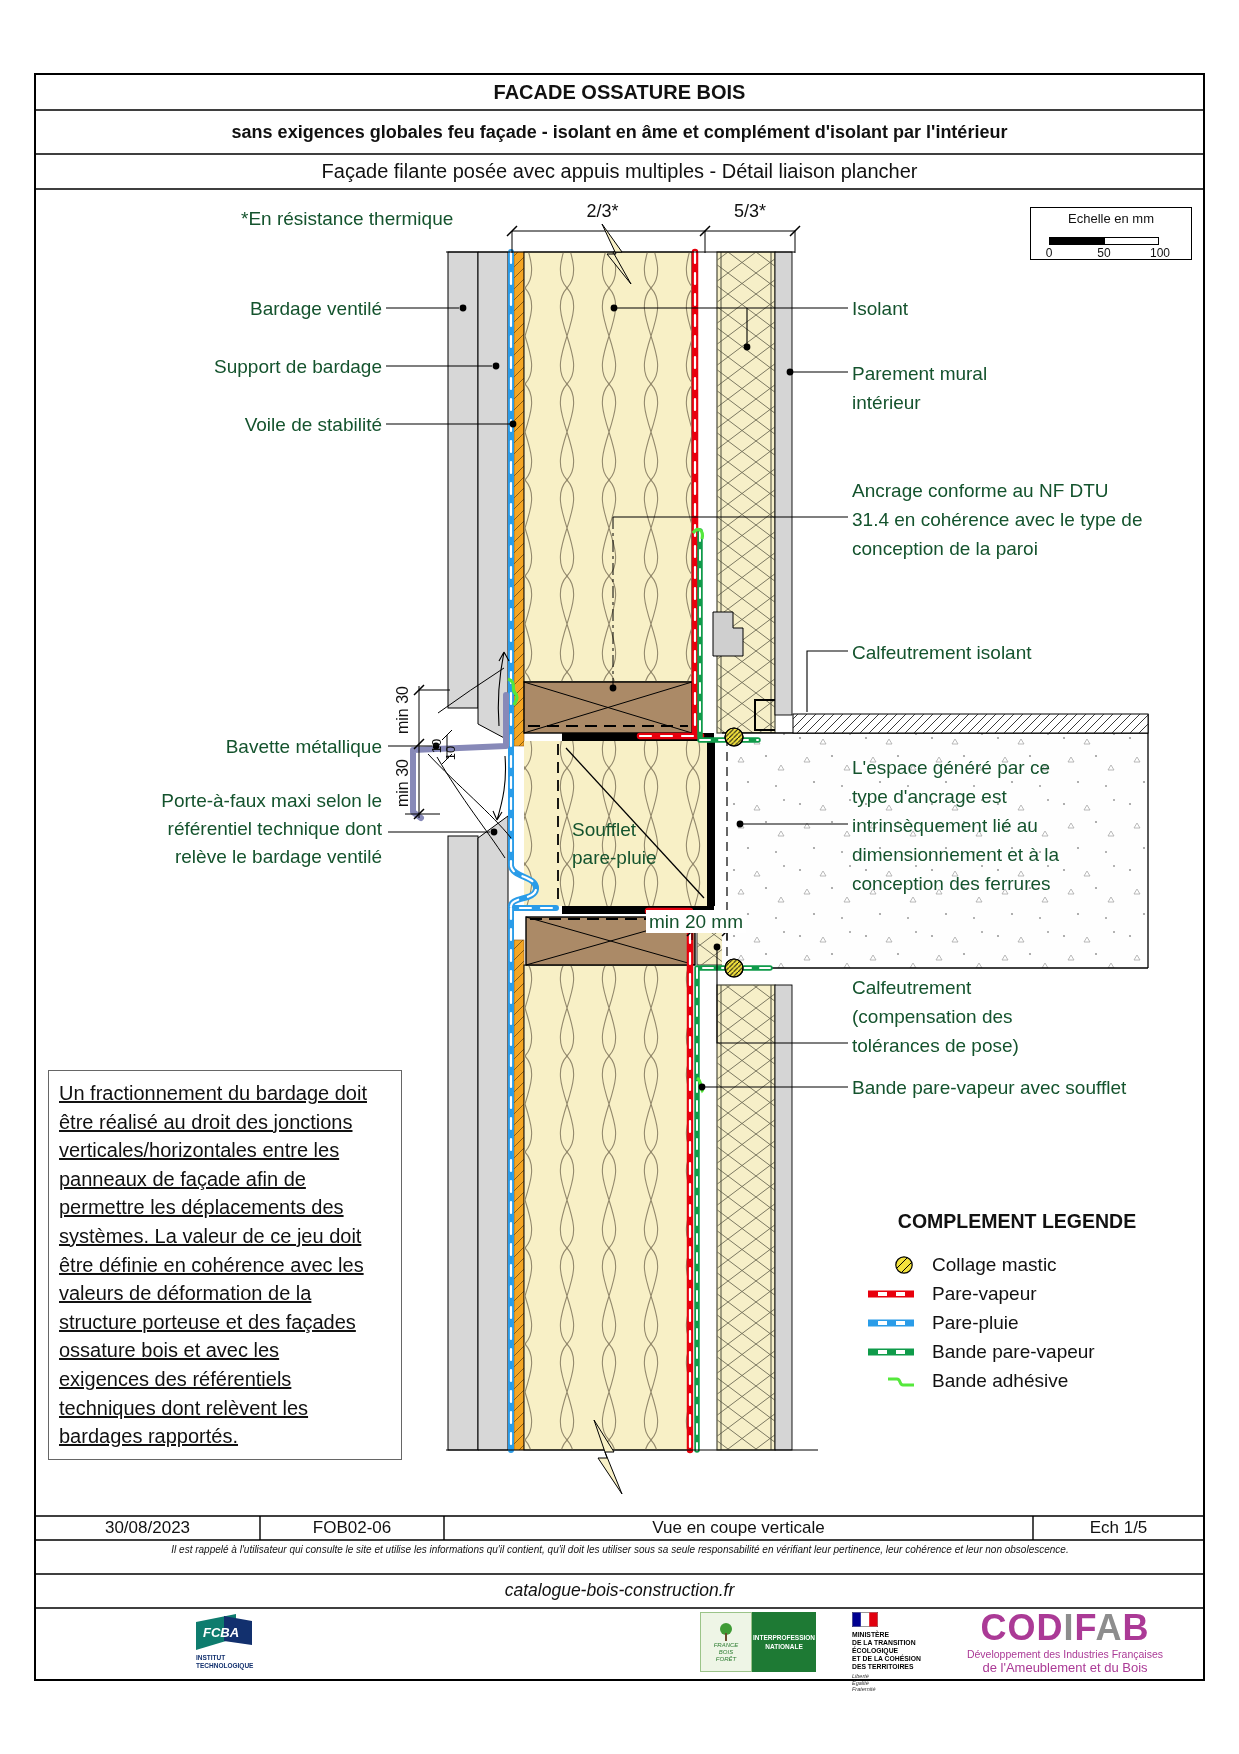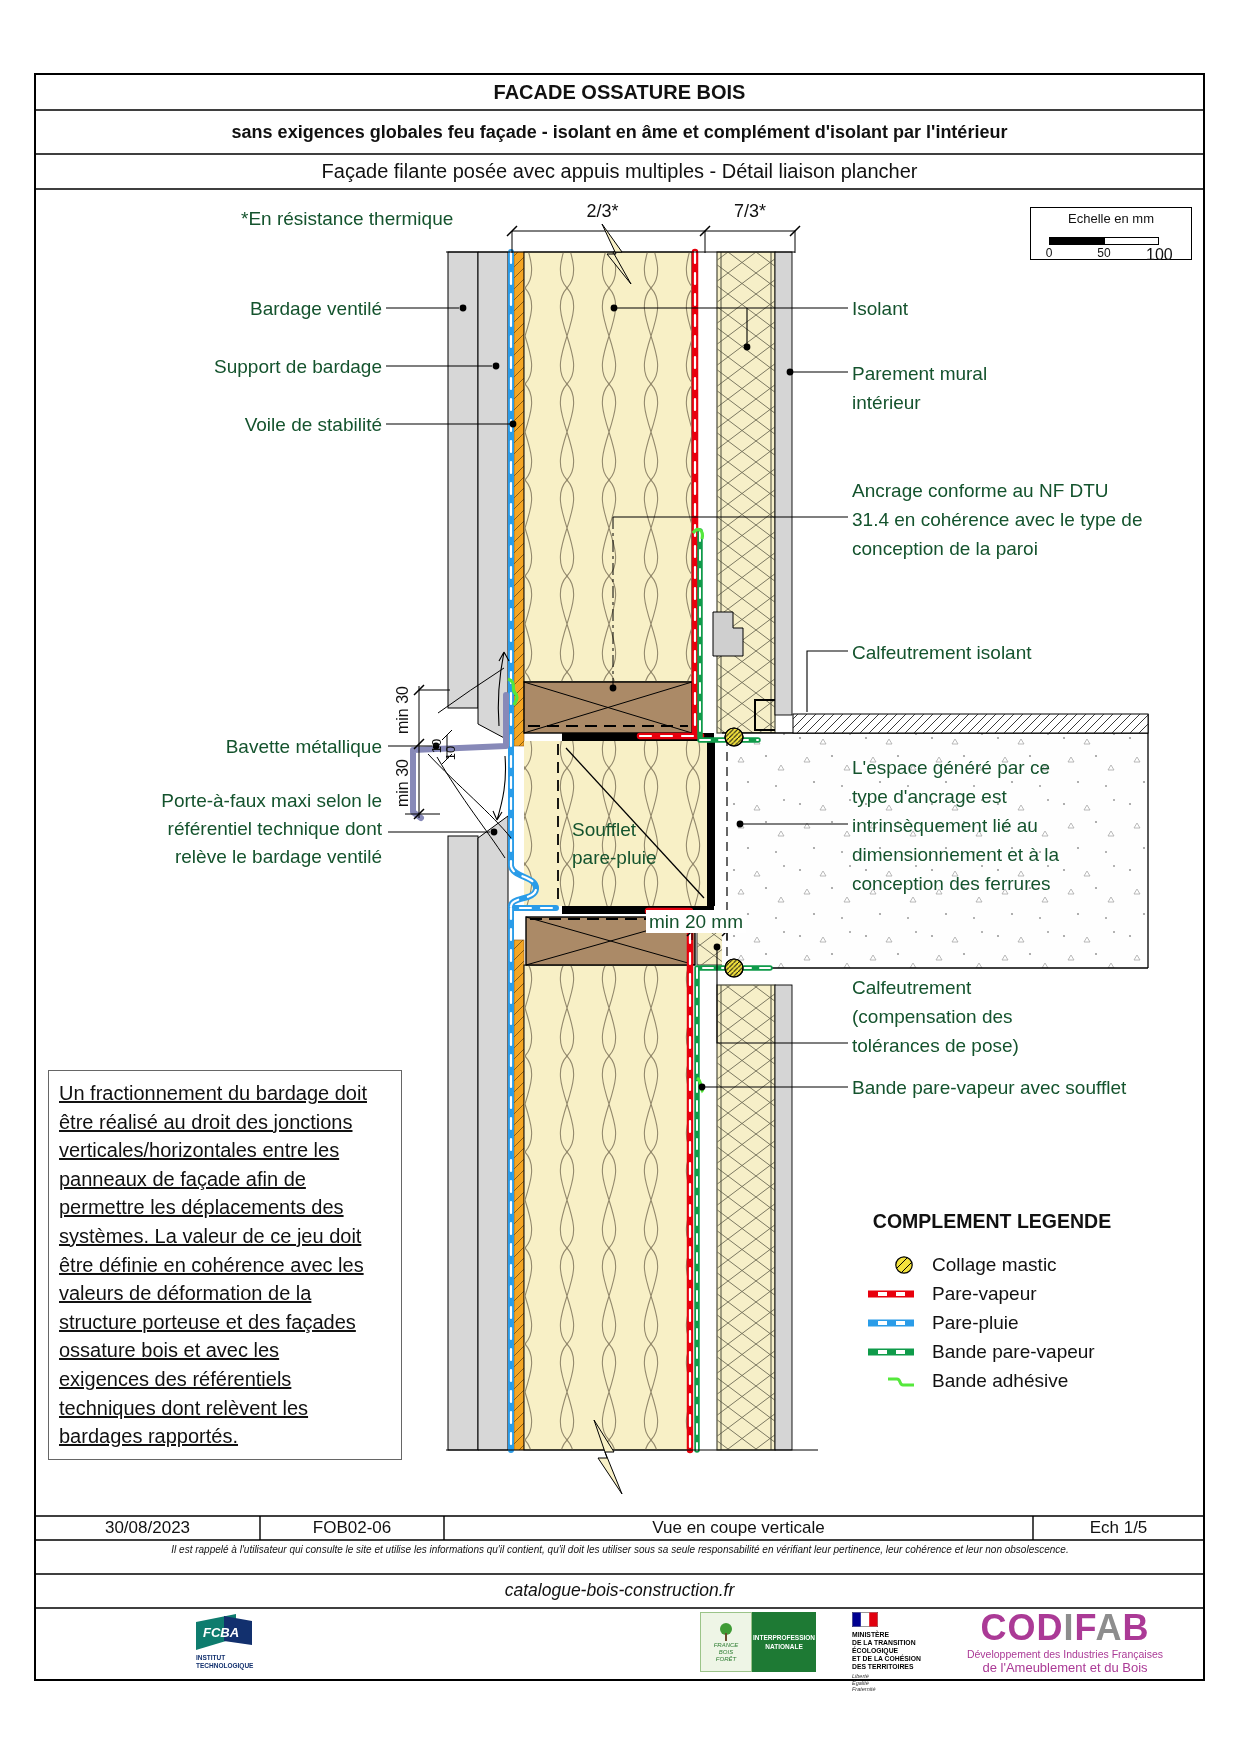--- a/index.html
+++ b/index.html
@@ -208,26 +208,26 @@
   <div class="hdr" style="top:74px;height:36px;line-height:36px;font-weight:bold;font-size:20px;">FACADE OSSATURE BOIS</div>
   <div class="hdr" style="top:110px;height:44px;line-height:44px;font-weight:bold;font-size:18px;">sans exigences globales feu façade - isolant en âme et complément d'isolant par l'intérieur</div>
   <div class="hdr" style="top:154px;height:35px;line-height:35px;font-size:20px;">Façade filante posée avec appuis multiples - Détail liaison plancher</div>
 
   <div class="abs" style="left:1030px;top:207px;width:160px;height:51px;border:1.2px solid #000;">
     <div class="abs" style="left:0;top:3px;width:160px;text-align:center;font-size:13px;">Echelle en mm</div>
     <div class="abs" style="left:18px;top:29px;width:55px;height:8px;background:#000;"></div>
     <div class="abs" style="left:73px;top:29px;width:55px;height:8px;border:1px solid #000;background:#fff;box-sizing:border-box;"></div>
     <div class="abs" style="left:8px;top:38px;width:20px;text-align:center;font-size:12px;">0</div>
     <div class="abs" style="left:63px;top:38px;width:20px;text-align:center;font-size:12px;">50</div>
-    <div class="abs" style="left:115px;top:38px;width:28px;text-align:left;font-size:16px;">100</div>
+    <div class="abs" style="left:115px;top:38px;width:28px;text-align:center;font-size:12px;">100</div>
   </div>
 
   <div class="lbl" style="left:241px;top:204px;">*En résistance thermique</div>
   <div class="dimlbl" style="left:570px;top:201px;width:65px;">2/3*</div>
-  <div class="dimlbl" style="left:715px;top:201px;width:70px;">7/3*</div>
+  <div class="dimlbl" style="left:715px;top:201px;width:70px;">5/3*</div>
 
   <div class="lbl lblr" style="left:55px;top:294px;width:327px;">Bardage ventilé</div>
   <div class="lbl lblr" style="left:55px;top:352px;width:327px;">Support de bardage</div>
   <div class="lbl lblr" style="left:55px;top:410px;width:327px;">Voile de stabilité</div>
   <div class="lbl lblr" style="left:55px;top:732px;width:327px;">Bavette métallique</div>
   <div class="lbl lblr" style="left:120px;top:787px;width:262px;line-height:28px;">Porte-à-faux maxi selon le
 référentiel technique dont
 relève le bardage ventilé</div>
 
   <div class="lbl" style="left:852px;top:294px;">Isolant</div>
@@ -264,21 +264,21 @@
 permettre les déplacements des
 systèmes. La valeur de ce jeu doit
 être définie en cohérence avec les
 valeurs de déformation de la
 structure porteuse et des façades
 ossature bois et avec les
 exigences des référentiels
 techniques dont relèvent les
 bardages rapportés.</div>
 
-  <div class="abs" style="left:847px;top:1210px;width:290px;text-align:center;font-weight:bold;font-size:19.5px;">COMPLEMENT LEGENDE</div>
+  <div class="abs" style="left:872px;top:1210px;width:290px;text-align:center;font-weight:bold;font-size:19.5px;">COMPLEMENT LEGENDE</div>
 
   <div class="legend-row" style="left:858px;top:1252px;">
     <svg width="64" height="20">
       <defs>
           <clipPath id="cpm">
             <circle cx="46" cy="10" r="8.2"></circle>
           </clipPath>
         </defs>
       <circle cx="46" cy="10" r="8.2" stroke="#000" stroke-width="1.2" fill="#f2e23c"></circle>
       <g clip-path="url(#cpm)" stroke="#000" stroke-width="1">

